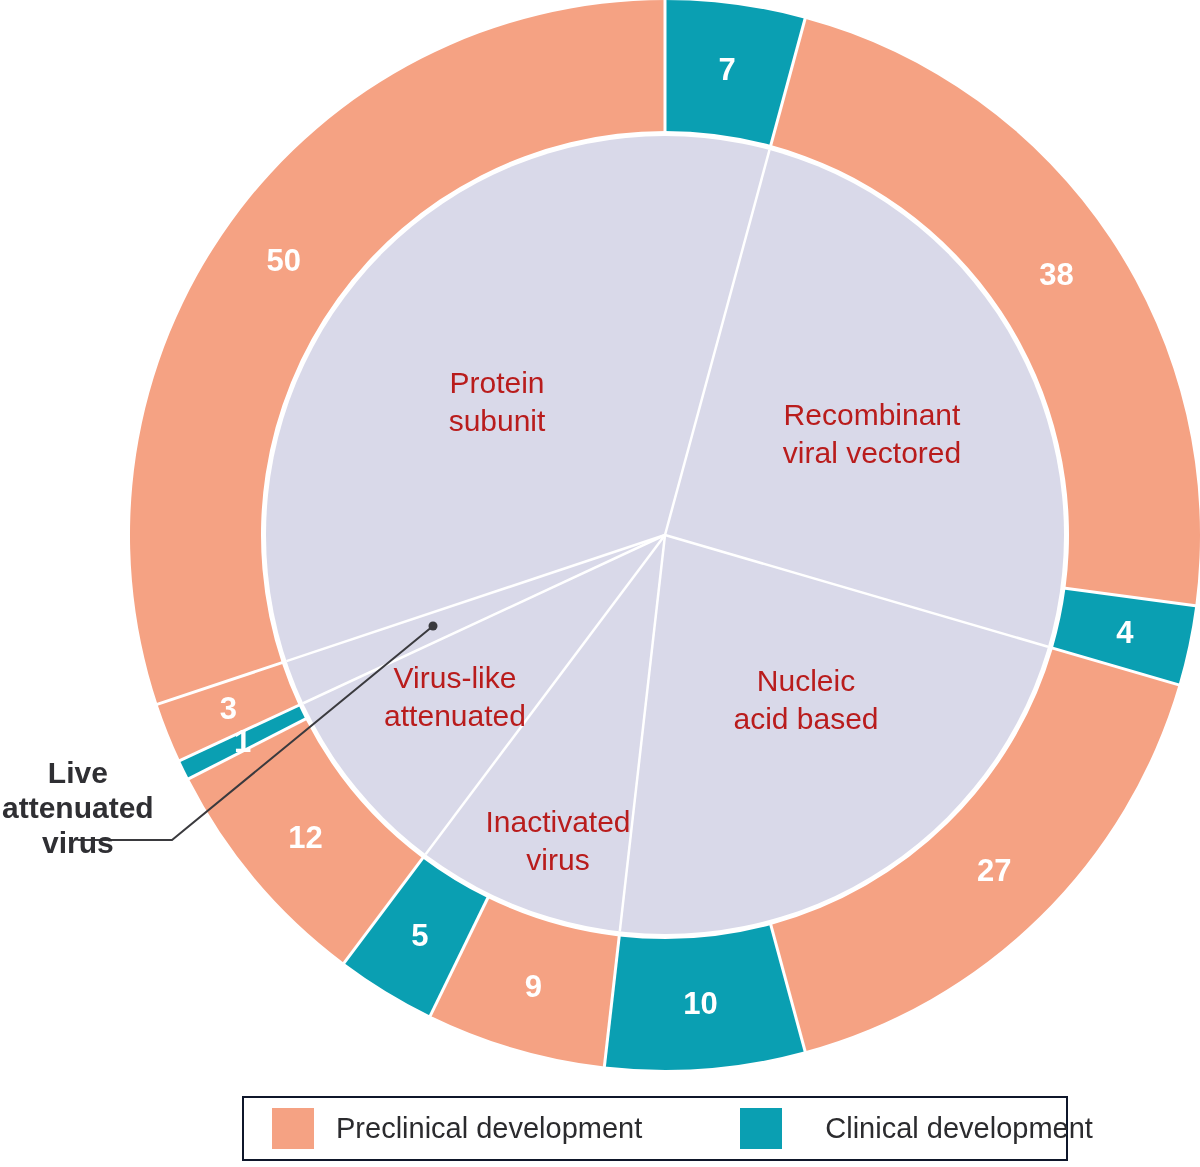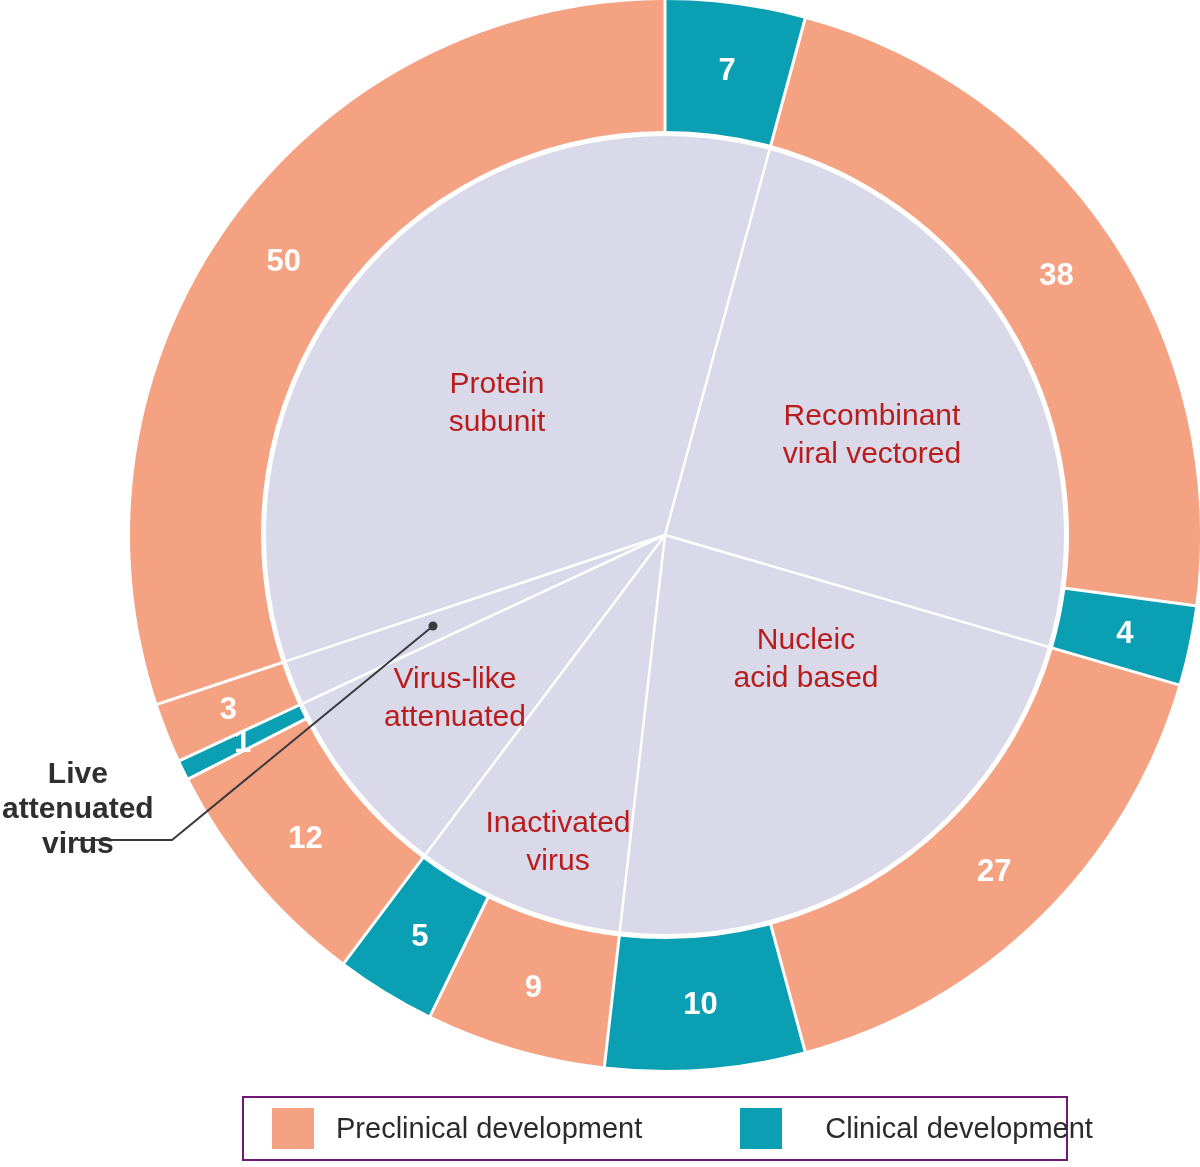--- a/index.html
+++ b/index.html
@@ -41,21 +41,21 @@
     font-weight: 700;
     line-height: 1.17;
     color: #2f2f33;
   }
   #legend-box {
     position: absolute;
     left: 242px;
     top: 1096px;
     width: 822px;
     height: 61px;
-    border: 2px solid #701a75;
+    border: 2px solid #0f172a;
     display: flex;
     align-items: center;
     box-sizing: content-box;
   }
   .legend-item {
     display: flex;
     align-items: center;
   }
   .legend-swatch {
     width: 42px;
@@ -121,21 +121,21 @@
       <polyline points="78,840 172,840 433,626" fill="none" stroke="#3a3a3e" stroke-width="2"></polyline>
       <circle cx="433" cy="626" r="4.5" fill="#3a3a3e"></circle>
     </svg>
 
   <div class="slice-label" style="left:497px; top:401px;">Protein
 subunit</div>
 
   <div class="slice-label" style="left:872px; top:433px;">Recombinant
 viral vectored</div>
 
-  <div class="slice-label" style="left:806px; top:657px;">Nucleic
+  <div class="slice-label" style="left:806px; top:699px;">Nucleic
 acid based</div>
 
   <div class="slice-label" style="left:558px; top:840px;">Inactivated
 virus</div>
 
   <div class="slice-label" style="left:455px; top:696px;">Virus-like
 attenuated</div>
 
   <div class="external-label">Live
 attenuated

